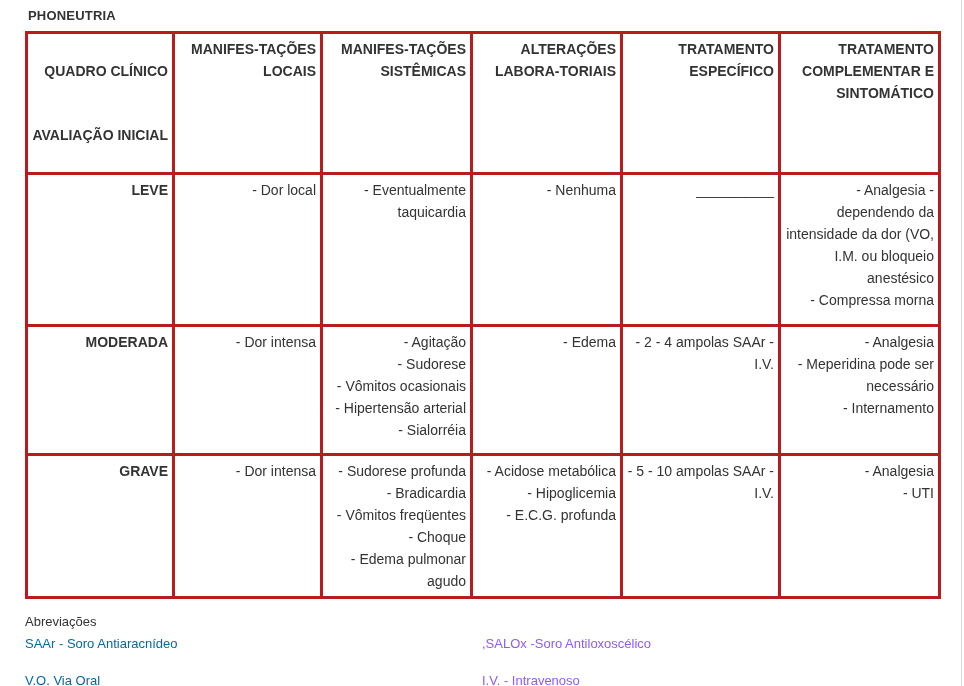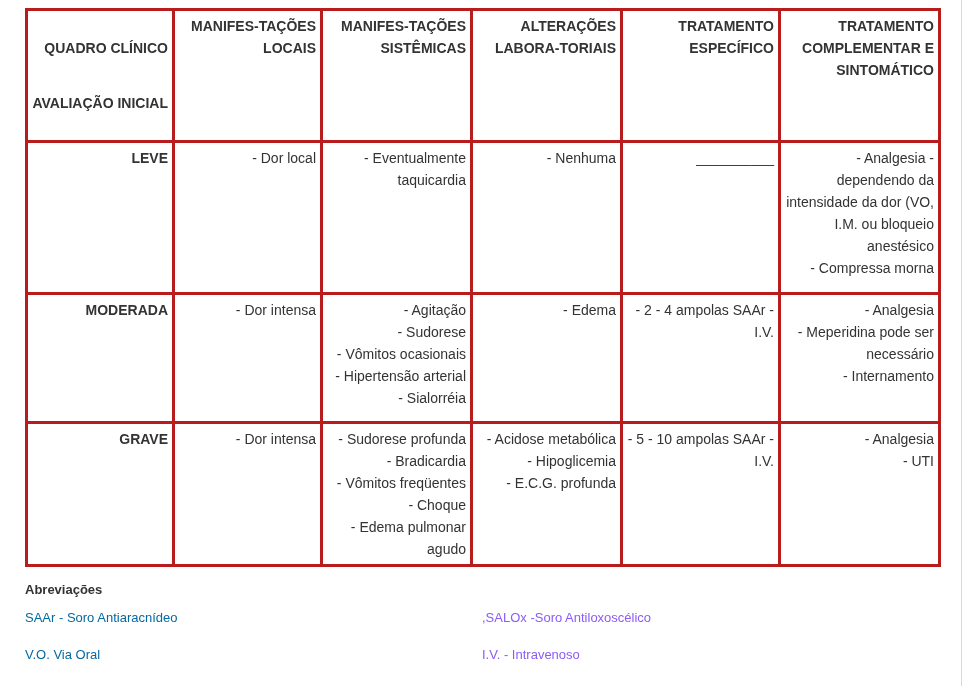--- a/index.html
+++ b/index.html
@@ -45,27 +45,27 @@
   table.clinical-table th {
     font-weight: bold;
   }
   table.clinical-table td.severity {
     font-weight: bold;
   }
   thead tr { height: 83px; }
   tbody tr.row-leve { height: 152px; }
   tbody tr.row-moderada { height: 129px; }
   tbody tr.row-grave { height: 122px; }
-  .hdr-gap { margin-top: 11px; }
+  .hdr-gap { margin-top: 20px; }
   .abbr-section { margin-top: 15px; }
   .abbr-heading {
     font-size: 13px;
-    font-weight: bold;
+    font-weight: normal;
     color: #333333;
-    margin: 0 0 10px 0;
+    margin: 0 0 4px 0;
   }
   .abbr-row {
     display: flex;
     margin: 0 0 15px 0;
   }
   .abbr-left {
     width: 457px;
     flex: 0 0 457px;
     font-size: 13px;
     line-height: 22px;
@@ -83,20 +83,21 @@
     width: 1px;
     height: 686px;
     background: #d9d9d9;
   }
 </style>
 </head>
 <body>
 
 <div class="page">
 
+  <div class="doc-title">PHONEUTRIA</div>
 
   <table class="clinical-table">
     <colgroup>
       <col style="width:147px">
       <col style="width:148px">
       <col style="width:150px">
       <col style="width:150px">
       <col style="width:158px">
       <col style="width:160px">
     </colgroup>

